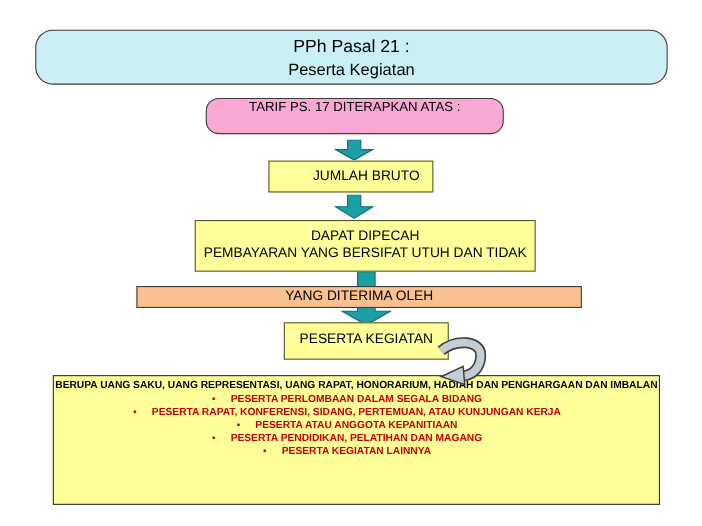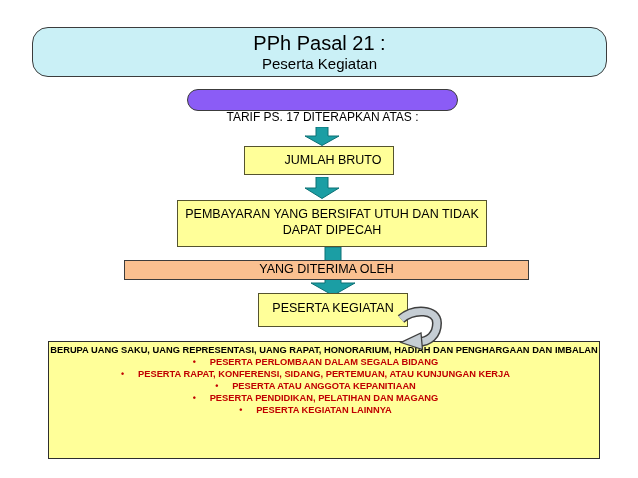--- a/index.html
+++ b/index.html
@@ -10,27 +10,27 @@
     font-family:"Liberation Sans", sans-serif;
     overflow:hidden;
   }
   .box{position:absolute;box-sizing:border-box;text-align:center;color:#000;}
 
   .title-box{
     left:32px;top:27px;width:575px;height:50px;
     background:#CAF0F6;border:1.6px solid #3c3c3c;border-radius:16px;
     padding-top:3px;
   }
-  .title-line1{font-size:20px;line-height:24px;text-align:center;}
+  .title-line1{font-size:16px;line-height:24px;text-align:center;}
   .title-line2{font-size:15px;line-height:17px;}
 
   .tarif-box{
-    left:187px;top:89px;width:271px;height:21px;
-    background:#8b5cf6;border:1.6px solid #3c3c3c;border-radius:12px;
-    font-size:12px;padding-top:20px;
+    left:187px;top:89px;width:271px;height:33px;
+    background:#f9a8d4;border:1.6px solid #3c3c3c;border-radius:12px;
+    font-size:12px;padding-top:0;
   }
 
   .jumlah-box{
     left:244px;top:146px;width:150px;height:29px;
     background:#FFFF99;border:1.6px solid #55542f;
     font-size:12.5px;line-height:26px;padding-left:28px;
   }
 
   .pembayaran-box{
     left:177px;top:200px;width:310px;height:47px;
@@ -94,22 +94,22 @@
     <span>JUMLAH BRUTO</span>
   </div>
 
   <div class="arrow a2">
     <svg width="36" height="22" viewBox="0 0 36 22">
       <path d="M12,0 L24,0 L24,11 L35,11 L18,21.5 L1,11 L12,11 Z" fill="#1B9EA4" stroke="#0c7074" stroke-width="1"></path>
     </svg>
   </div>
 
   <div class="box pembayaran-box">
+    <div>DAPAT DIPECAH</div>
     <div>PEMBAYARAN YANG BERSIFAT UTUH DAN TIDAK</div>
-    <div>DAPAT DIPECAH</div>
   </div>
 
   <div class="arrow a3">
     <svg width="46" height="49" viewBox="0 0 46 49">
       <path d="M15,0 L31,0 L31,36 L45,36 L23,48.5 L1,36 L15,36 Z" fill="#1B9EA4" stroke="#0c7074" stroke-width="1"></path>
     </svg>
   </div>
 
   <div class="box orange-bar">
     <span>YANG DITERIMA OLEH</span>

